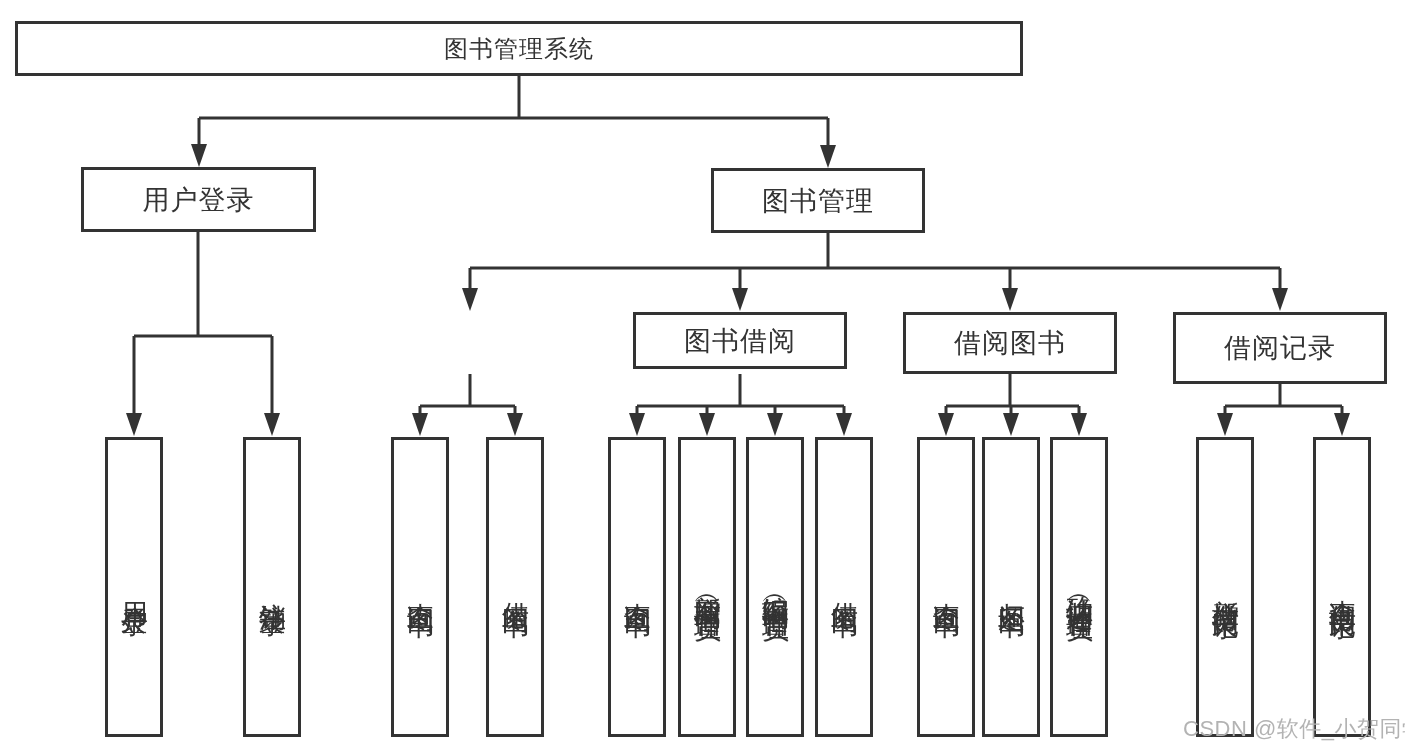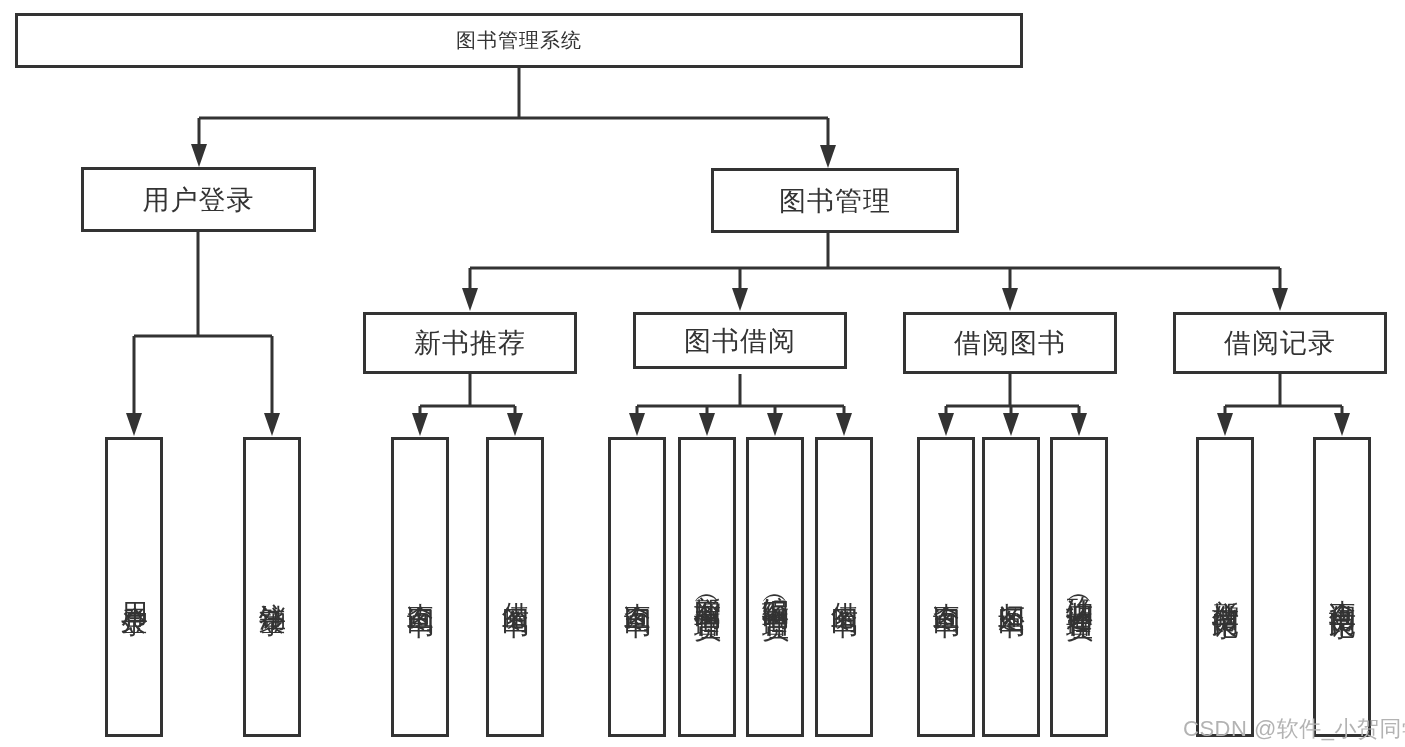--- a/index.html
+++ b/index.html
@@ -6,21 +6,21 @@
   #stage{
     position:relative;width:1405px;height:747px;background:#ffffff;overflow:hidden;
     font-family:"Liberation Sans", sans-serif;color:#333333;
   }
   #wires{position:absolute;left:0;top:0;width:1405px;height:747px;z-index:1;}
   .hnode{
     position:absolute;box-sizing:border-box;border:3px solid #333333;background:#ffffff;
     display:flex;align-items:center;justify-content:center;
     font-size:27px;letter-spacing:1px;color:#333333;z-index:2;white-space:nowrap;
   }
-  .hnode.root{font-size:20px;}
+  .hnode.root{font-size:24px;margin-top:8px;}
   .vnode{
     position:absolute;box-sizing:border-box;border:3px solid #333333;background:#ffffff;
     display:flex;align-items:center;justify-content:center;z-index:2;
   }
   .vtext{
     writing-mode:vertical-rl;text-orientation:mixed;
     font-size:27px;letter-spacing:3px;color:#333333;line-height:1;white-space:nowrap;
   }
   .watermark{
     position:absolute;left:1183px;top:714px;z-index:3;
@@ -61,26 +61,25 @@
       <polygon points="1003,413 1019,413 1011,436"></polygon>
       <polygon points="1071,413 1087,413 1079,436"></polygon>
       <polygon points="1217,413 1233,413 1225,436"></polygon>
       <polygon points="1334,413 1350,413 1342,436"></polygon>
     </g>
   </svg>
 
   <div class="hnode root" style="left:15px;top:13px;width:1008px;height:55px">图书管理系统</div>
 
   <div class="hnode" style="left:81px;top:167px;width:235px;height:65px">用户登录</div>
-  <div class="hnode" style="left:711px;top:168px;width:248px;height:65px">图书管理</div>
+  <div class="hnode" style="left:711px;top:168px;width:214px;height:65px">图书管理</div>
 
-  <div class="hnode" style="left:363px;top:312px;width:214px;height:62px">新书推荐</div>
   <div class="hnode" style="left:633px;top:312px;width:214px;height:57px">图书借阅</div>
   <div class="hnode" style="left:903px;top:312px;width:214px;height:62px">借阅图书</div>
-  <div class="hnode" style="left:1173px;top:312px;width:214px;height:62px">借阅记录</div>
+  <div class="hnode" style="left:1173px;top:312px;width:214px;height:72px">借阅记录</div>
 
   <div class="vnode" style="left:105px;top:437px;width:58px;height:300px">
     <span class="vtext">用户登录</span>
   </div>
   <div class="vnode" style="left:243px;top:437px;width:58px;height:300px">
     <span class="vtext">注销登录</span>
   </div>
 
   <div class="vnode" style="left:391px;top:437px;width:58px;height:300px">
     <span class="vtext">查询图书</span>

